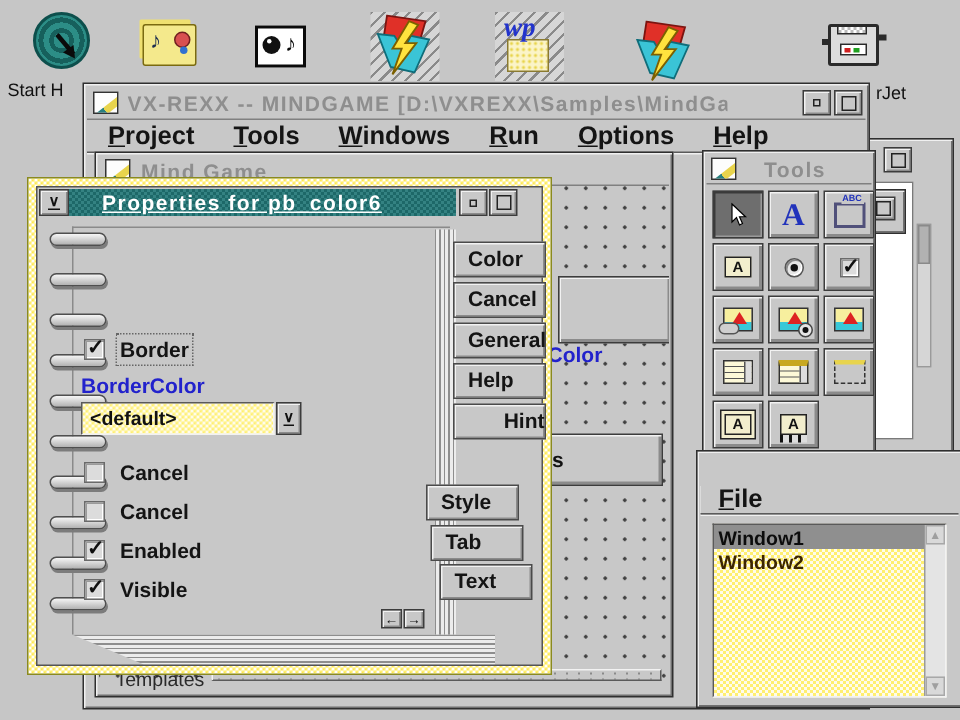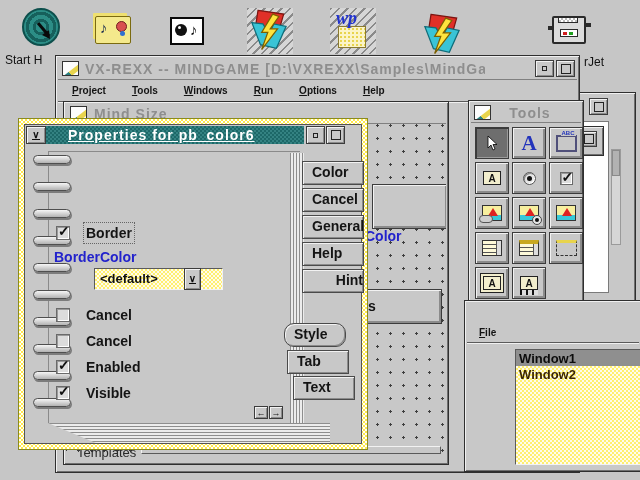--- a/index.html
+++ b/index.html
@@ -12,21 +12,21 @@
   }
   .abs { position: absolute; }
 
   
   .winframe {
     background:#c8c8c8; border:1px solid #2f2f2f;
     box-shadow: inset 1px 1px 0 #f0f0f0, inset -1px -1px 0 #6f6f6f;
   }
   .raised { background:#c8c8c8; border:1px solid; border-color:#f2f2f2 #5a5a5a #5a5a5a #f2f2f2; }
   .raised-d { background:#c8c8c8; border:1px solid #3c3c3c; box-shadow: inset 1px 1px 0 #f2f2f2, inset -2px -2px 0 #8b8b8b; }
-  .sunken { border:1px solid; border-color:#5a5a5a #f2f2f2 #f2f2f2 #5a5a5a;margin-left:40px; }
+  .sunken { border:1px solid; border-color:#5a5a5a #f2f2f2 #f2f2f2 #5a5a5a; }
 
   .titlebar { display:flex; align-items:center; font-weight:bold; font-size:14px; color:#8e8e8e;
               border-bottom:1px solid #808080; background:#c8c8c8; }
   .title-text { white-space:nowrap; overflow:hidden; letter-spacing:1px; }
 
   .sqbtn { background:#c8c8c8; border:1px solid #3c3c3c;
            box-shadow: inset 1px 1px 0 #f2f2f2, inset -1px -1px 0 #8b8b8b;
            display:flex; align-items:center; justify-content:center; }
   .glyph-min { width:5px; height:5px; border:1px solid #222; }
   .glyph-max { width:10px; height:10px; border:1px solid #222; }
@@ -44,30 +44,30 @@
     background-image:linear-gradient(45deg,#ffef70 25%,transparent 25%,transparent 75%,#ffef70 75%),
                      linear-gradient(45deg,#ffef70 25%,transparent 25%,transparent 75%,#ffef70 75%);
     background-size:4px 4px; background-position:0 0,2px 2px; }
   .dotgrid { background-color:#c8c8c8;
     background-image: radial-gradient(#3e3e3e 1px, transparent 1.2px);
     background-size: 13px 13px; background-position: 6px 8px; }
   .hatch { background-color:#d6d6d6;
     background-image: repeating-linear-gradient(135deg, #8a8a8a 0 1.5px, transparent 1.5px 6px); }
 
   
-  .menubar { display:flex; gap:26px; align-items:center; font-weight:bold; font-size:10px; color:#141414;
+  .menubar { display:flex; gap:26px; align-items:center; font-weight:bold; font-size:17px; color:#141414;
              padding-left:14px; border-bottom:1px solid #5a5a5a; box-shadow: 0 1px 0 #f0f0f0; }
   .mnemonic::first-letter { text-decoration: underline; }
 
   
   .cbrow { position:absolute; display:flex; align-items:center; height:18px; }
   .cb { width:14px; height:14px; background:#dcdcdc; border:1px solid #6a6a6a;
         box-shadow: inset 1px 1px 0 #9a9a9a, inset -1px -1px 0 #fff; position:relative; flex:0 0 auto; }
   .cb.checked::after { content:"✓"; position:absolute; top:-4px; left:1px; font-size:14px; font-weight:bold; color:#101010; }
-  .cblabel { margin-left:16px; font-weight:bold; font-size:14px; color:#141414; }
+  .cblabel { margin-left:10px; font-weight:bold; font-size:14px; color:#141414; }
   .focusdot { outline:1px dotted #666; outline-offset:2px; }
 
   
   .tab { position:absolute; width:62px; height:24px; background:#c8c8c8;
          border:1px solid #4a4a4a; box-shadow: inset 1px 1px 0 #f2f2f2, inset -1px -1px 0 #8b8b8b;
          font-weight:bold; font-size:14px; color:#141414; padding:2px 0 0 9px; }
 
   .ring { position:absolute; left:8px; width:38px; height:9px; border:1px solid #4f4f4f; border-radius:5px;
           background:linear-gradient(180deg,#f6f6f6,#b2b2b2); box-shadow:1px 2px 0 #7c7c7c; }
 
@@ -208,21 +208,21 @@
       <span class="mnemonic">Tools</span>
       <span class="mnemonic">Windows</span>
       <span class="mnemonic">Run</span>
       <span class="mnemonic">Options</span>
       <span class="mnemonic">Help</span>
     </div>
 
     <div class="abs winframe" style="left:7px;top:45px;width:386px;height:364px;">
       <div class="titlebar abs" style="left:2px;top:2px;right:2px;height:20px;">
         <span class="doc-icon" style="margin:0 7px 0 4px;flex:0 0 auto;"></span>
-        <span class="title-text">Mind Size</span>
+        <span class="title-text">Mind Game</span>
       </div>
       <div class="abs dotgrid" style="left:2px;top:22px;right:2px;bottom:2px;overflow:hidden;">
         <div class="abs raised-d" style="left:306px;top:60px;width:76px;height:45px;"></div>
         <span class="blue-label" style="left:299px;top:104px;">Color</span>
         <div class="abs raised-d" style="left:298px;top:165px;width:78px;height:35px;font-weight:bold;font-size:14px;color:#111;padding:8px 0 0 3px;"><span>s</span></div>
       </div>
     </div>
 
     <div class="abs raised" style="left:85px;top:390px;width:300px;height:8px;background-image:radial-gradient(#8a8a8a 1px,transparent 1.1px);background-size:8px 4px;"></div>
     <span class="abs" style="left:21px;top:389px;font-size:13px;color:#2a2a2a;">Templates</span>
@@ -332,21 +332,21 @@
       <div class="ring" style="top:192px;"></div>
       <div class="ring" style="top:219px;"></div>
       <div class="ring" style="top:246px;"></div>
       <div class="ring" style="top:273px;"></div>
 
       <div class="tab" style="left:277px;top:36px;">Color</div>
       <div class="tab" style="left:277px;top:63px;">Cancel</div>
       <div class="tab" style="left:277px;top:90px;">General</div>
       <div class="tab" style="left:277px;top:117px;">Help</div>
       <div class="tab" style="left:277px;top:144px;text-align:right;">Hint</div>
-      <div class="tab" style="left:259px;top:198px;border-radius:10px;">Style</div>
+      <div class="tab" style="left:259px;top:198px;">Style</div>
       <div class="tab" style="left:262px;top:225px;">Tab</div>
       <div class="tab" style="left:268px;top:251px;">Text</div>
 
       <div class="cbrow" style="left:31px;top:99px;">
         <span class="cb checked"></span>
         <span class="cblabel focusdot">Border</span>
       </div>
 
       <span class="blue-label" style="left:29px;top:124px;">BorderColor</span>
 

